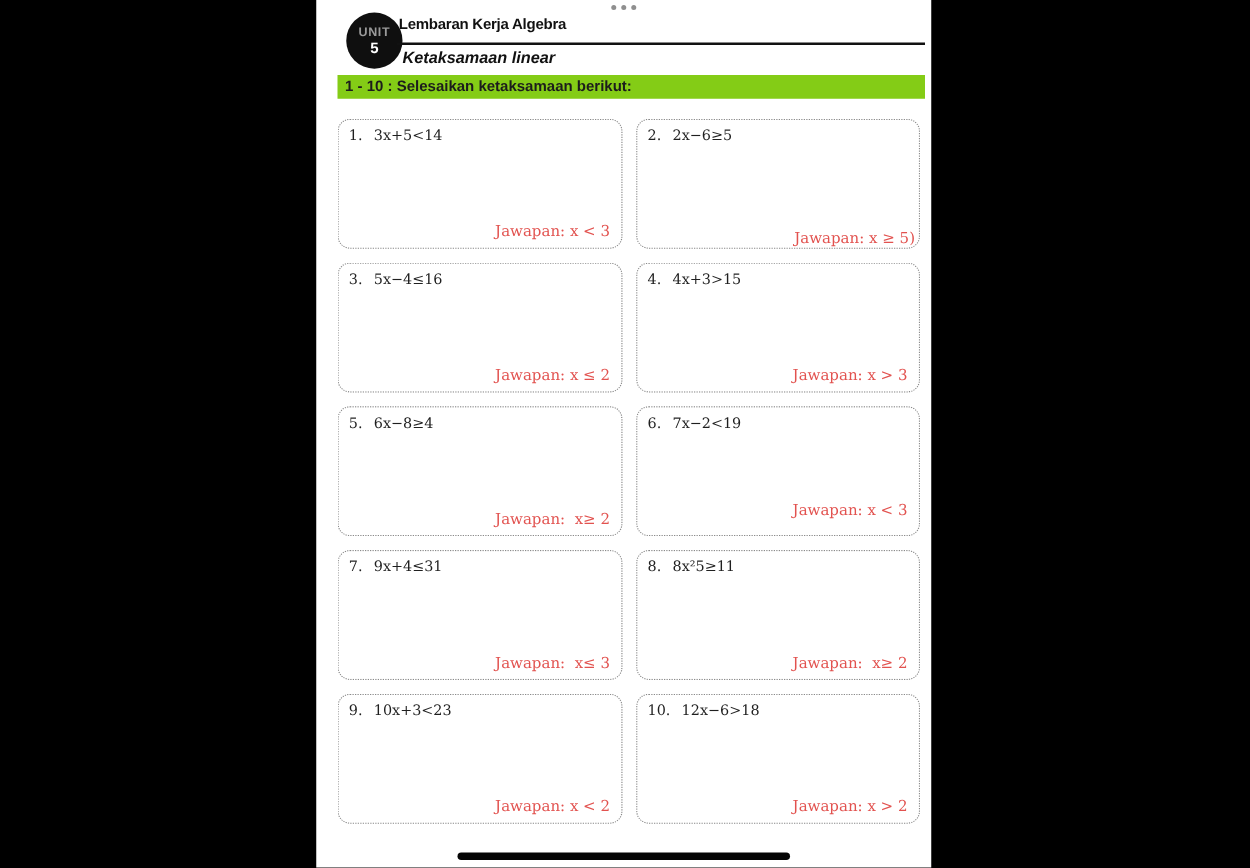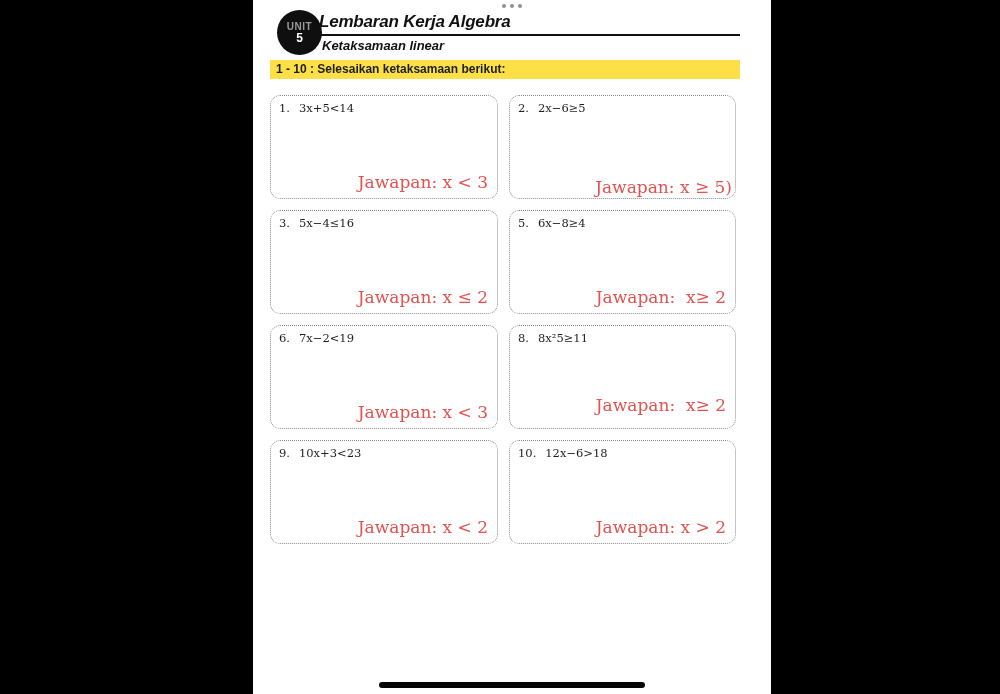--- a/index.html
+++ b/index.html
@@ -4,68 +4,67 @@
 <style>
   html,body{margin:0;padding:0;}
   body{
     width:1000px;height:694px;background:#000;
     font-family:"Liberation Sans",sans-serif;
     position:relative;overflow:hidden;
   }
   .page{
     position:absolute;left:253px;top:0;width:492px;height:694px;
     background:#ffffff;
-    padding-left:26px;
   }
   
   .top-dots{
     position:absolute;top:4px;left:50%;transform:translateX(-50%);
     display:flex;gap:4px;cursor:pointer;
   }
   .top-dots .dot{width:4px;height:4px;border-radius:50%;background:#8f8f8f;}
   
   .badge{
     position:absolute;left:24px;top:10px;width:45px;height:45px;border-radius:50%;
     background:#0f0f0f;display:flex;flex-direction:column;align-items:center;justify-content:center;
   }
   .badge .unit{color:#9a9a9a;font-size:10px;font-weight:bold;letter-spacing:.5px;line-height:11px;}
   .badge .num{color:#ffffff;font-size:12px;font-weight:bold;line-height:13px;}
   
   .title{
-    position:absolute;left:66px;top:12px;font-size:17px;font-weight:bold;color:#111;
-    letter-spacing:-0.2px;white-space:pre;font-style:italic;
+    position:absolute;left:66px;top:12px;font-size:12px;font-weight:bold;color:#111;
+    letter-spacing:-0.2px;white-space:pre;
   }
   .title-rule{
     position:absolute;left:64px;top:34px;width:423px;height:2px;background:#111;
   }
   .subtitle{
     position:absolute;left:69px;top:38px;font-size:13px;font-weight:bold;font-style:italic;color:#111;white-space:pre;text-align:right;
   }
   .instruction{
-    position:absolute;left:17px;top:60px;width:470px;height:19px;background:#fde047;
+    position:absolute;left:17px;top:60px;width:470px;height:19px;background:#84cc16;
     font-size:12px;font-weight:bold;color:#1c1c1c;line-height:19px;
     padding-left:6px;box-sizing:border-box;white-space:pre;
   }
   
   .grid{
     position:absolute;left:17px;top:95px;width:467px;
     display:grid;grid-template-columns:228px 227px;grid-column-gap:12px;grid-row-gap:9px;gap:11px;
   }
   .box{
     height:104px;border:1px dotted #8a8a8a;border-radius:10px;background:#fff;
     position:relative;box-sizing:border-box;
   }
   .prob{
     position:absolute;top:5px;left:8px;
     font-family:"DejaVu Serif",serif;font-size:11.5px;color:#1f1f1f;white-space:pre;
   }
   .prob .pnum{margin-right:9px;}
   .ans{
     position:absolute;right:9px;bottom:6px;
-    font-family:"DejaVu Serif",serif;font-size:17px;color:#e2524f;white-space:pre;
+    font-family:"DejaVu Serif",serif;font-size:12px;color:#e2524f;white-space:pre;
   }
   .box:nth-child(2) .ans{bottom:1px;right:3px;}
   .box:nth-child(6) .ans{bottom:13px;}
   
   .home-bar{
     position:absolute;left:50%;transform:translateX(-50%);bottom:6px;
     width:266px;height:6px;border-radius:3px;background:#050505;cursor:pointer;
   }
 </style>
 </head>
@@ -100,31 +99,39 @@
     <div class="box">
       <div class="prob"><span class="pnum">2.</span><span>2x−6≥5</span></div>
       <div class="ans">Jawapan: x ≥ 5)</div>
     </div>
 
     <div class="box">
       <div class="prob"><span class="pnum">3.</span><span>5x−4≤16</span></div>
       <div class="ans">Jawapan: x ≤ 2</div>
     </div>
 
+    <div class="box">
+      <div class="prob"><span class="pnum">4.</span><span>4x+3&gt;15</span></div>
+      <div class="ans">Jawapan: x &gt; 3</div>
+    </div>
 
     <div class="box">
       <div class="prob"><span class="pnum">5.</span><span>6x−8≥4</span></div>
       <div class="ans">Jawapan:  x≥ 2</div>
     </div>
 
     <div class="box">
       <div class="prob"><span class="pnum">6.</span><span>7x−2&lt;19</span></div>
       <div class="ans">Jawapan: x &lt; 3</div>
     </div>
 
+    <div class="box">
+      <div class="prob"><span class="pnum">7.</span><span>9x+4≤31</span></div>
+      <div class="ans">Jawapan:  x≤ 3</div>
+    </div>
 
     <div class="box">
       <div class="prob"><span class="pnum">8.</span><span>8x²5≥11</span></div>
       <div class="ans">Jawapan:  x≥ 2</div>
     </div>
 
     <div class="box">
       <div class="prob"><span class="pnum">9.</span><span>10x+3&lt;23</span></div>
       <div class="ans">Jawapan: x &lt; 2</div>
     </div>

